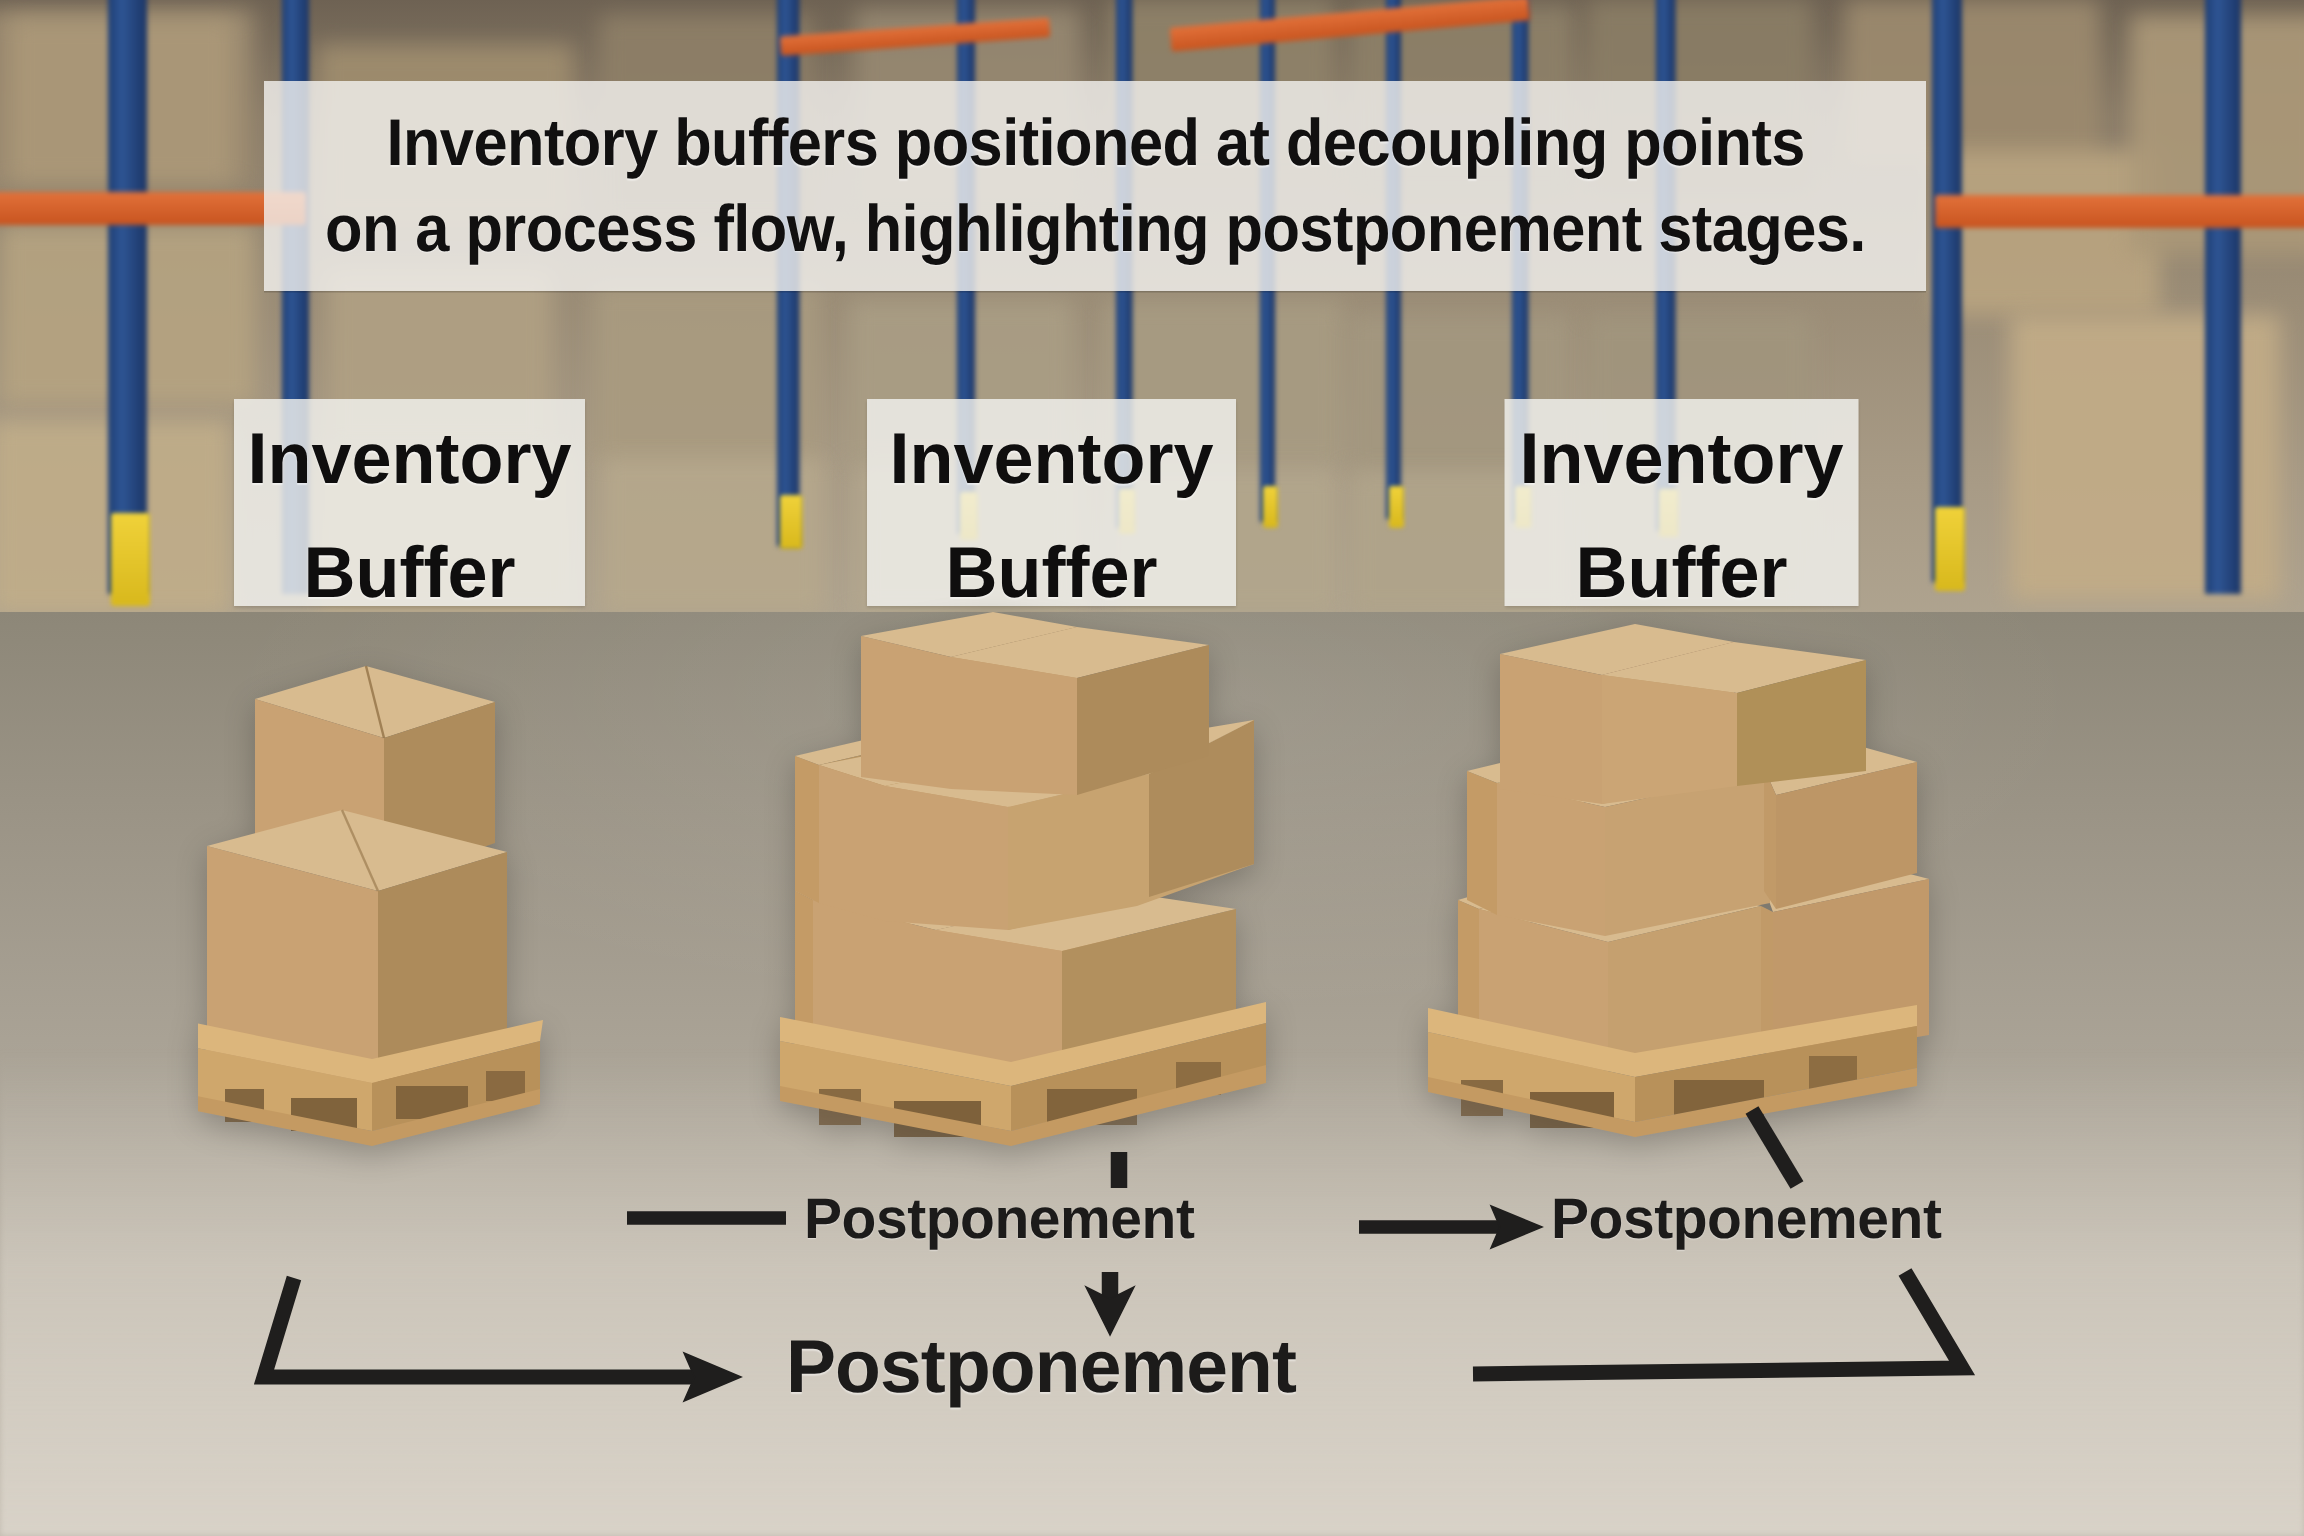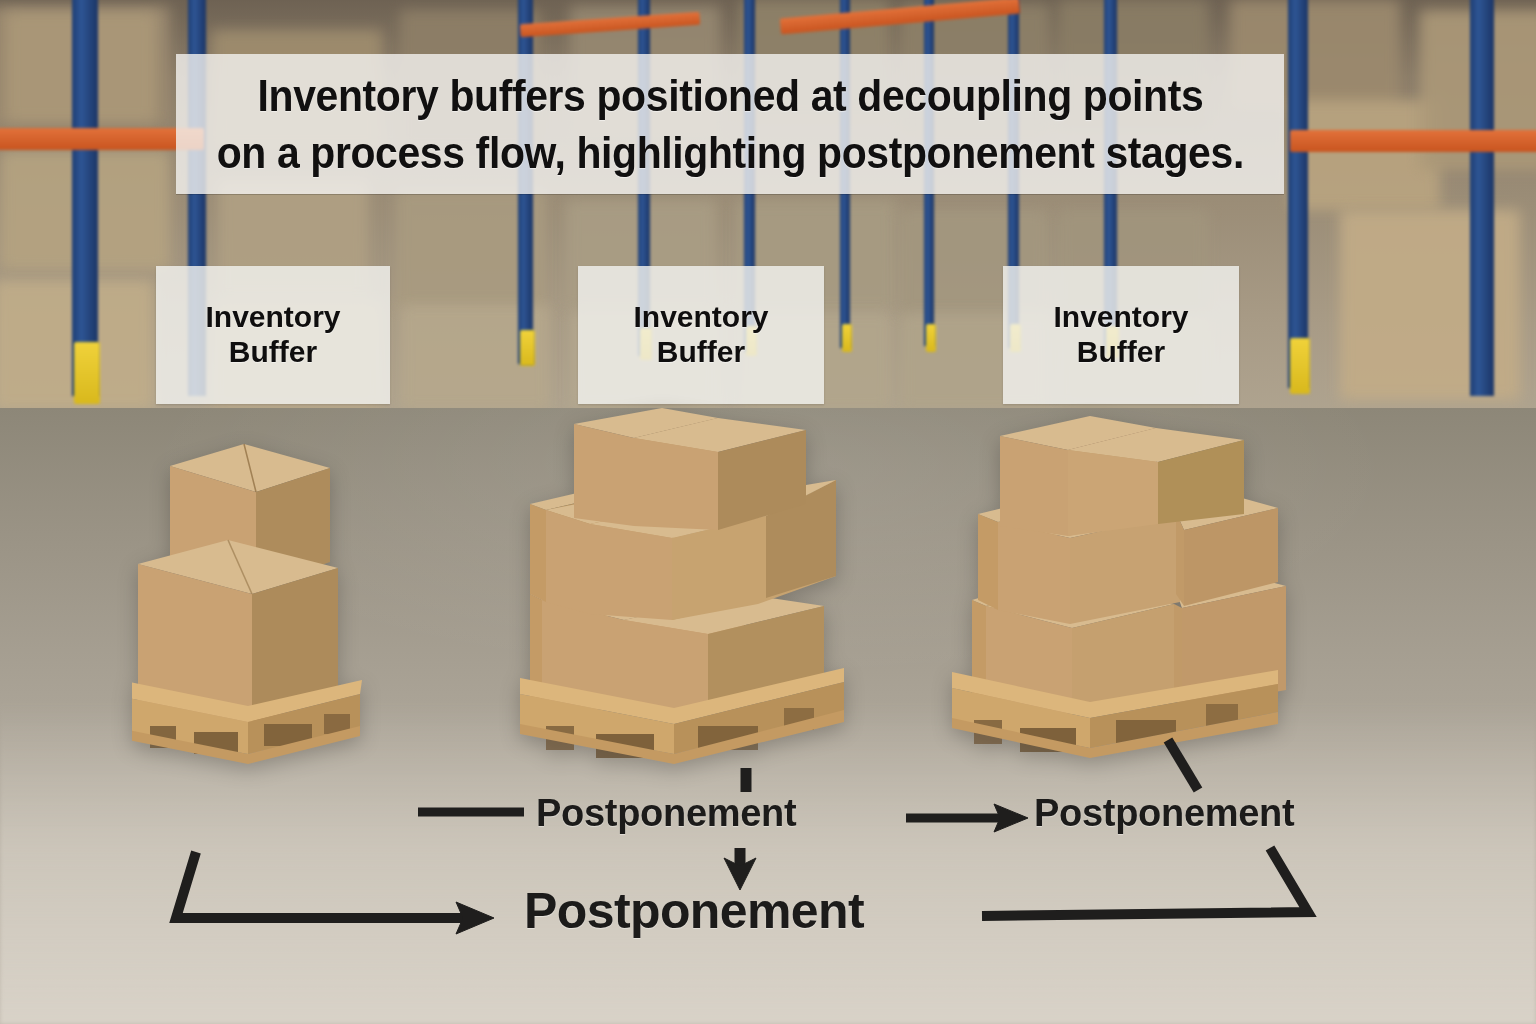--- a/index.html
+++ b/index.html
@@ -56,22 +56,23 @@
   }
 
   
   .buf-label{
     position:absolute;
     background:rgba(242,241,238,.82);
     display:flex;flex-direction:column;align-items:center;justify-content:center;
     box-shadow:0 1px 2px rgba(0,0,0,.14);
   }
   .buf-label span{
-    font-weight:700;font-size:30px;line-height:1.16;color:#0f0e0e;
+    font-weight:700;font-size:48px;line-height:1.16;color:#0f0e0e;
     text-shadow:0 1px 1px rgba(255,255,255,.5);
+    margin-top:20px;
   }
   #buf0{left:156px;top:266px;width:234px;height:138px;}
   #buf1{left:578px;top:266px;width:246px;height:138px;}
   #buf2{left:1003px;top:266px;width:236px;height:138px;}
 
   
   .group{position:absolute;}
   .pallet{
     position:absolute;
     filter:drop-shadow(0 6px 10px rgba(0,0,0,.22));

